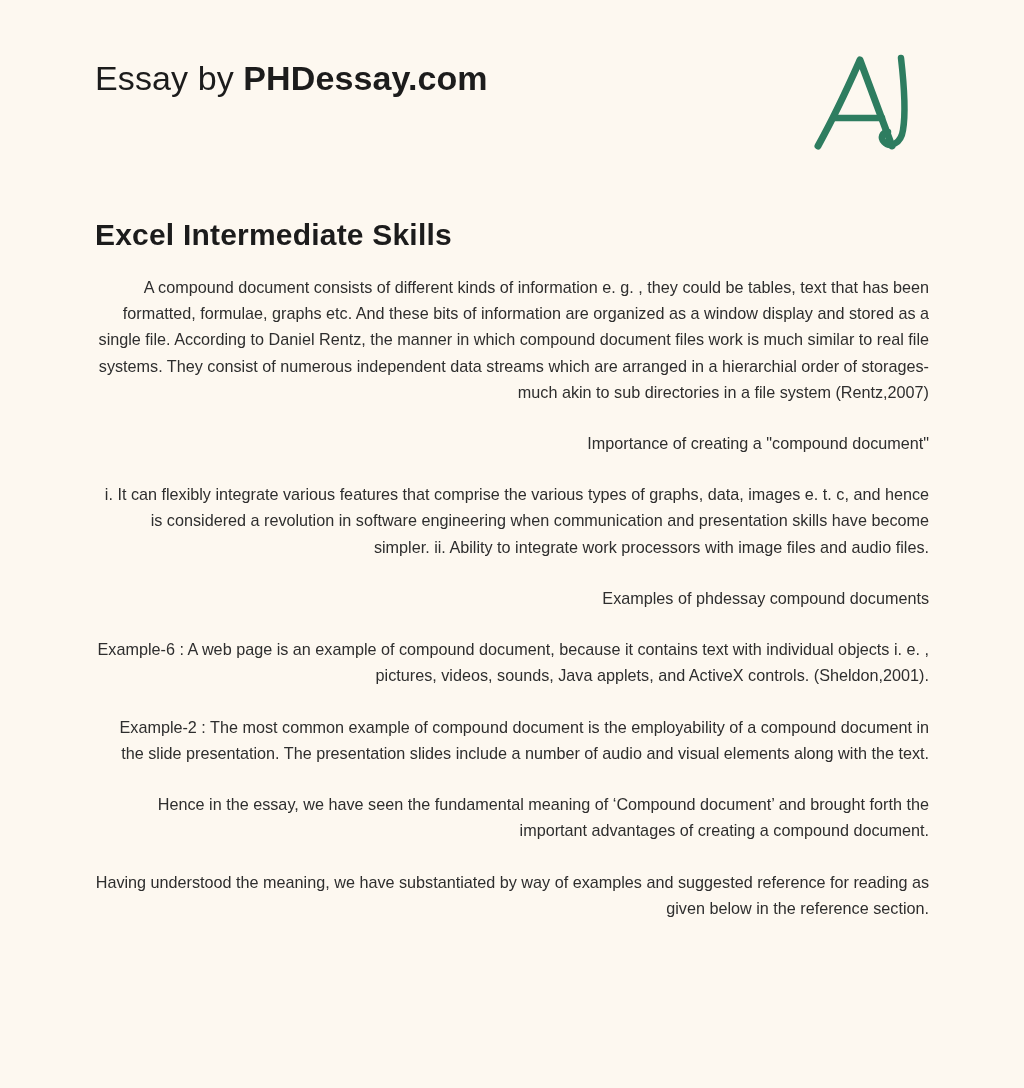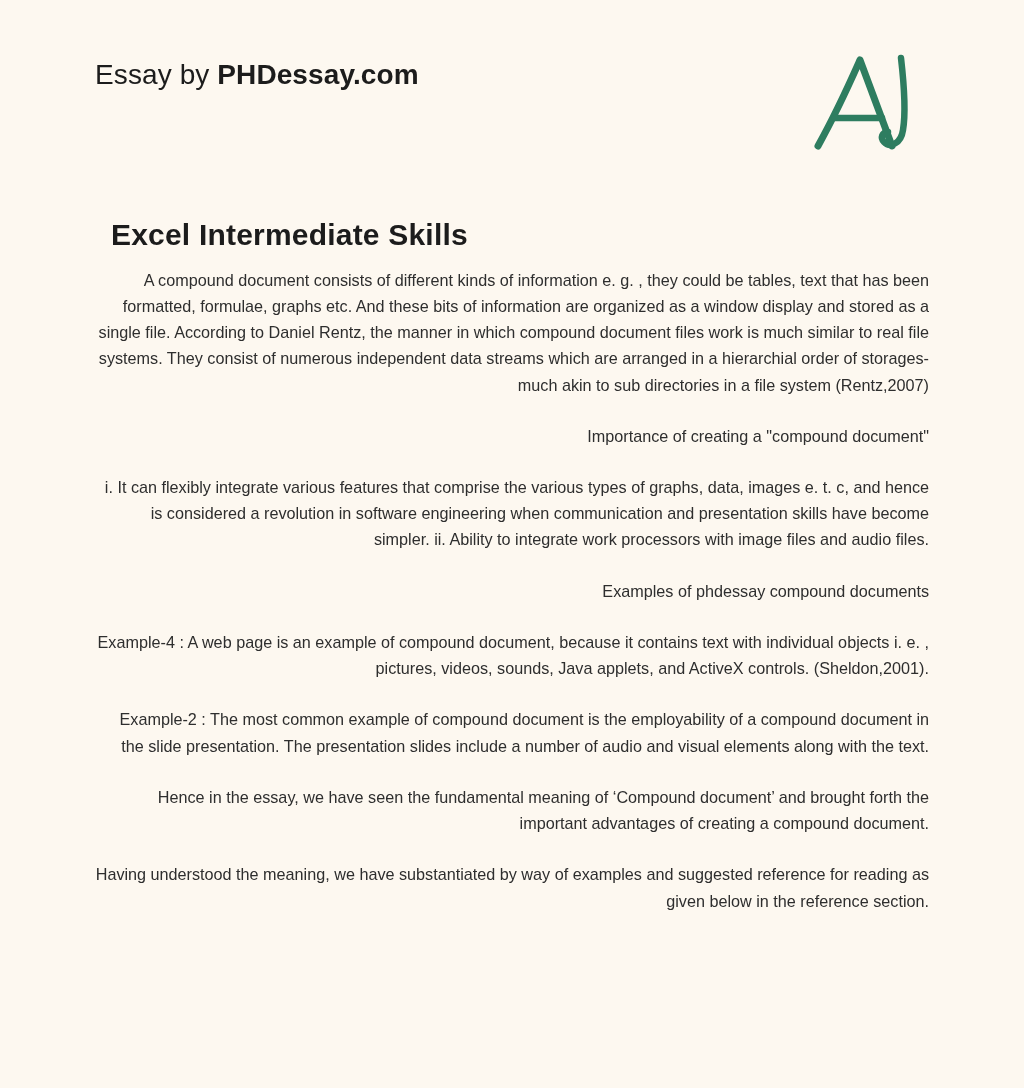--- a/index.html
+++ b/index.html
@@ -20,21 +20,21 @@
     background: #fdf8f0;
     box-sizing: border-box;
     padding: 0;
     position: relative;
   }
   .header {
     padding: 58px 95px 0 95px;
     position: relative;
   }
   .brand-line {
-    font-size: 28px;
+    font-size: 34px;
     font-weight: 400;
     color: #1c1c1c;
     letter-spacing: 0.1px;
     line-height: 1.2;
   }
   .brand-line .brand-strong {
     font-weight: bold;
   }
   .source-line {
     margin-top: 18px;
@@ -57,21 +57,21 @@
     color: #2e7d60;
   }
   .logo svg {
     display: block;
   }
   h1.title {
     margin: 0;
     padding: 0 95px;
     position: absolute;
     top: 218px;
-    left: 16px;
+    left: 0;
     font-size: 30px;
     font-weight: bold;
     letter-spacing: 0.2px;
     color: #1c1c1c;
   }
   .content {
     padding: 0 95px;
     margin-top: 175px;
   }
   .content p {
@@ -102,20 +102,20 @@
     </div>
   </div>
 
   <h1 class="title">Excel Intermediate Skills</h1>
 
   <div class="content">
     <p>A compound document consists of different kinds of information e. g. , they could be tables, text that has been formatted, formulae, graphs etc. And these bits of information are organized as a window display and stored as a single file. According to Daniel Rentz, the manner in which compound document files work is much similar to real file systems. They consist of numerous independent data streams which are arranged in a hierarchial order of storages-much akin to sub directories in a file system (Rentz,2007)</p>
     <p>Importance of creating a "compound document"</p>
     <p>i. It can flexibly integrate various features that comprise the various types of graphs, data, images e. t. c, and hence is considered a revolution in software engineering when communication and presentation skills have become simpler. ii. Ability to integrate work processors with image files and audio files.</p>
     <p>Examples of phdessay compound documents</p>
-    <p>Example-4 : A web page is an example of compound document, because it contains text with individual objects i. e. , pictures, videos, sounds, Java applets, and ActiveX controls. (Sheldon,2001).</p>
+    <p>Example-6 : A web page is an example of compound document, because it contains text with individual objects i. e. , pictures, videos, sounds, Java applets, and ActiveX controls. (Sheldon,2001).</p>
     <p>Example-2 : The most common example of compound document is the employability of a compound document in the slide presentation. The presentation slides include a number of audio and visual elements along with the text.</p>
     <p>Hence in the essay, we have seen the fundamental meaning of ‘Compound document’ and brought forth the important advantages of creating a compound document.</p>
     <p>Having understood the meaning, we have substantiated by way of examples and suggested reference for reading as given below in the reference section.</p>
 
   </div>
 
 </div>
 
 </body></html>

